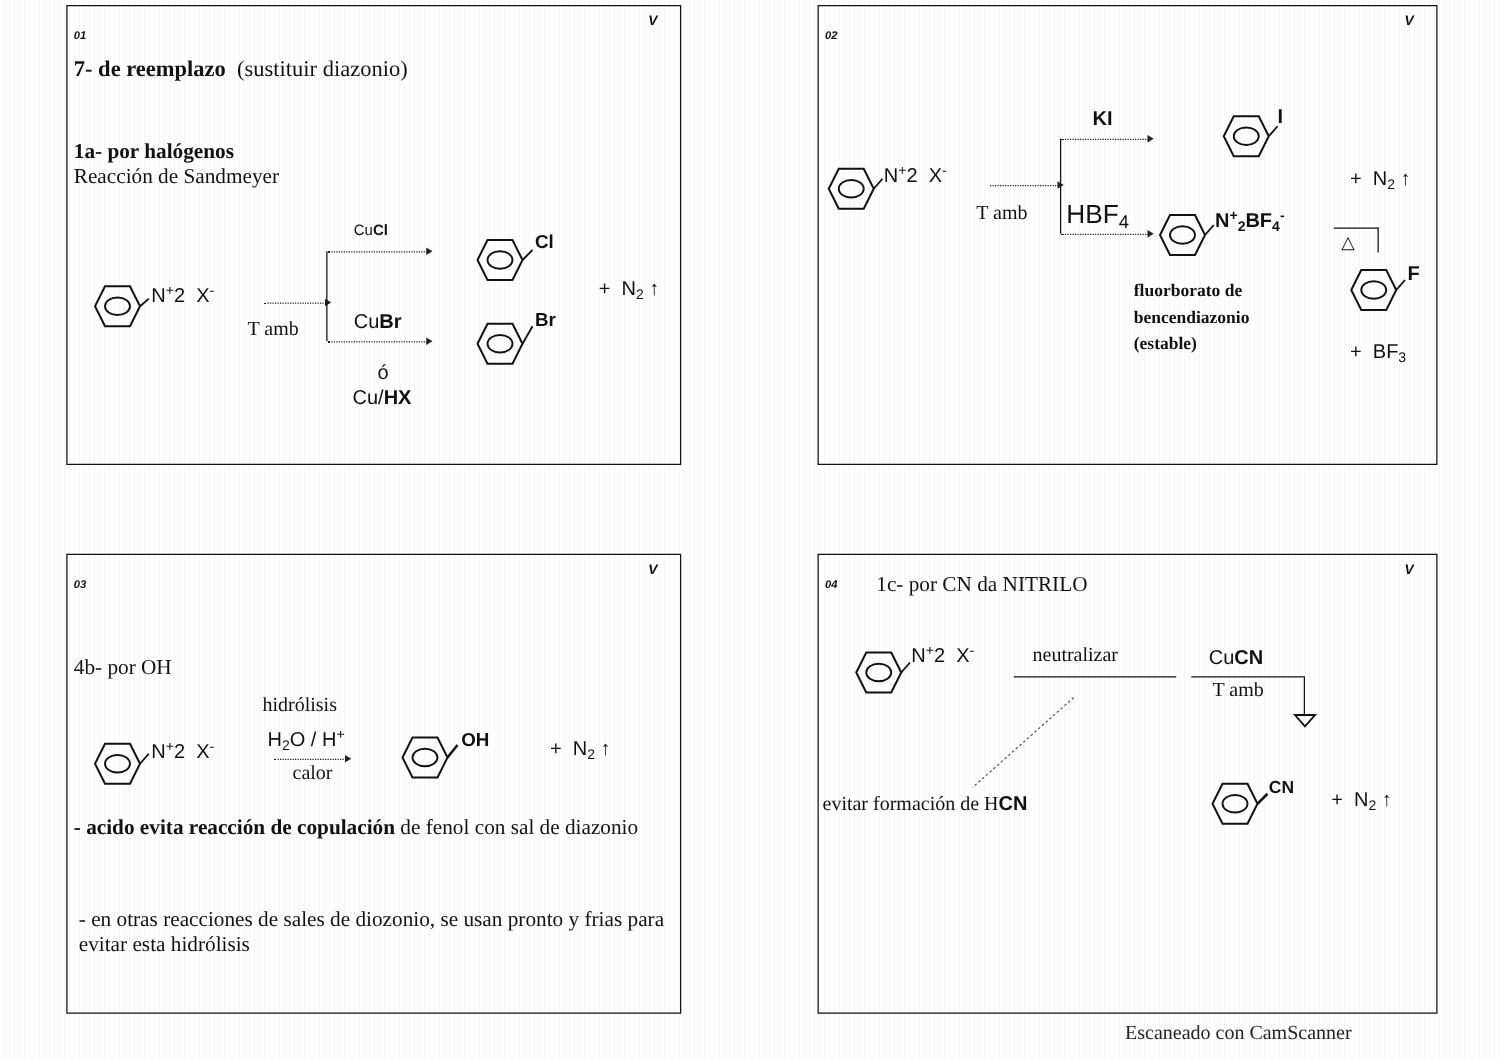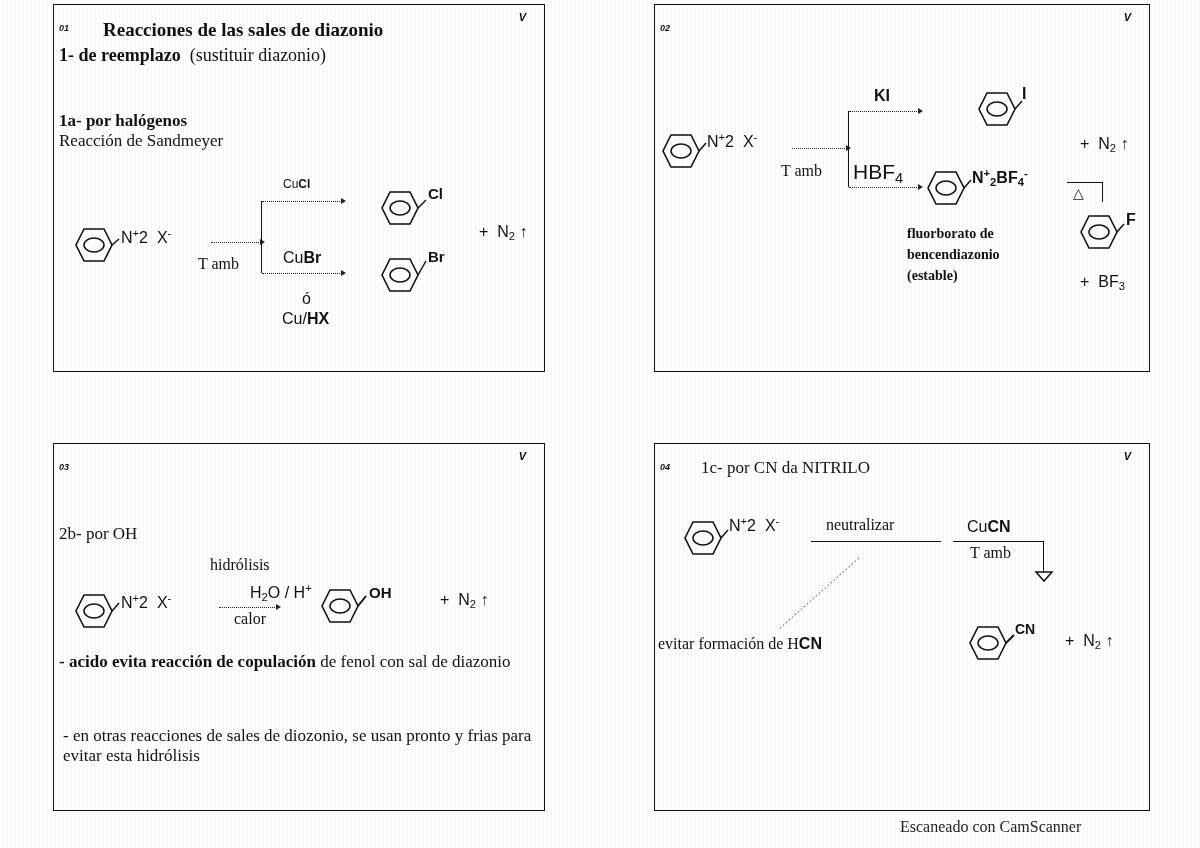--- a/index.html
+++ b/index.html
@@ -28,23 +28,22 @@
   .footer{position:absolute;left:900px;top:818px;font-size:16px;font-family:Liberation Serif, serif;color:#222;}
 </style>
 </head>
 <body>
 
 <div class="bgnoise"></div>
 
 <div class="slide s1">
   <span class="num">01</span>
   <span class="vmark">V</span>
-  <div class="abs ser b" style="left:49px;top:14px;font-size:19px;">Reacciones de las sales de diazonio</div>
   <div class="abs ser" style="left:5px;top:40px;font-size:18px;">
-    <b>1- de reemplazo</b>&nbsp;
+    <b>7- de reemplazo</b>&nbsp;
     <span>(sustituir diazonio)</span>
   </div>
   <div class="abs ser b" style="left:5px;top:106px;font-size:17px;">1a- por halógenos</div>
   <div class="abs ser" style="left:5px;top:126px;font-size:17px;">Reacción de Sandmeyer</div>
 
   <svg class="ring" style="left:21px;top:222px;" width="38" height="36" viewBox="0 0 38 36">
     <polygon points="9,2 29,2 37,18 29,34 9,34 1,18" fill="none" stroke="#111" stroke-width="1.6"></polygon>
     <ellipse cx="19" cy="18" rx="10" ry="7" fill="none" stroke="#111" stroke-width="1.5"></ellipse>
     <line x1="37" y1="18" x2="44" y2="12" stroke="#111" stroke-width="1.5"></line>
   </svg>
@@ -136,33 +135,33 @@
   <div class="abs ser b" style="left:252px;top:218px;font-size:14px;line-height:21px;">
     <div>fluorborato de</div>
     <div>bencendiazonio</div>
     <div>(estable)</div>
   </div>
 </div>
 
 <div class="slide s3">
   <span class="num">03</span>
   <span class="vmark">V</span>
-  <div class="abs ser" style="left:5px;top:80px;font-size:17px;">2b- por OH</div>
+  <div class="abs ser" style="left:5px;top:80px;font-size:17px;">4b- por OH</div>
   <div class="abs ser" style="left:156px;top:112px;font-size:16px;">hidrólisis</div>
 
   <svg class="ring" style="left:21px;top:149px;" width="38" height="36" viewBox="0 0 38 36">
     <polygon points="9,2 29,2 37,18 29,34 9,34 1,18" fill="none" stroke="#111" stroke-width="1.6"></polygon>
     <ellipse cx="19" cy="18" rx="10" ry="7" fill="none" stroke="#111" stroke-width="1.5"></ellipse>
     <line x1="37" y1="18" x2="44" y2="10" stroke="#111" stroke-width="1.5"></line>
   </svg>
   <div class="abs san" style="left:67px;top:148px;font-size:16px;">
     <span>N</span><span class="sup">+</span><span>2</span>&nbsp;
     <span>X</span><span class="sup">-</span>
   </div>
-  <div class="abs san" style="left:160px;top:138px;font-size:16px;margin-left:36px;">
+  <div class="abs san" style="left:160px;top:138px;font-size:16px;">
     <span>H</span><span class="sub">2</span><span>O / H</span><span class="sup">+</span>
   </div>
   <div class="arr" style="left:165px;top:163px;width:58px;"></div>
   <div class="abs ser" style="left:180px;top:166px;font-size:16px;">calor</div>
 
   <svg class="ring" style="left:267px;top:144px;" width="38" height="36" viewBox="0 0 38 36">
     <polygon points="9,2 29,2 37,18 29,34 9,34 1,18" fill="none" stroke="#111" stroke-width="1.6"></polygon>
     <ellipse cx="19" cy="18" rx="10" ry="7" fill="none" stroke="#111" stroke-width="1.5"></ellipse>
     <line x1="37" y1="18" x2="45" y2="8" stroke="#111" stroke-width="2"></line>
   </svg>

